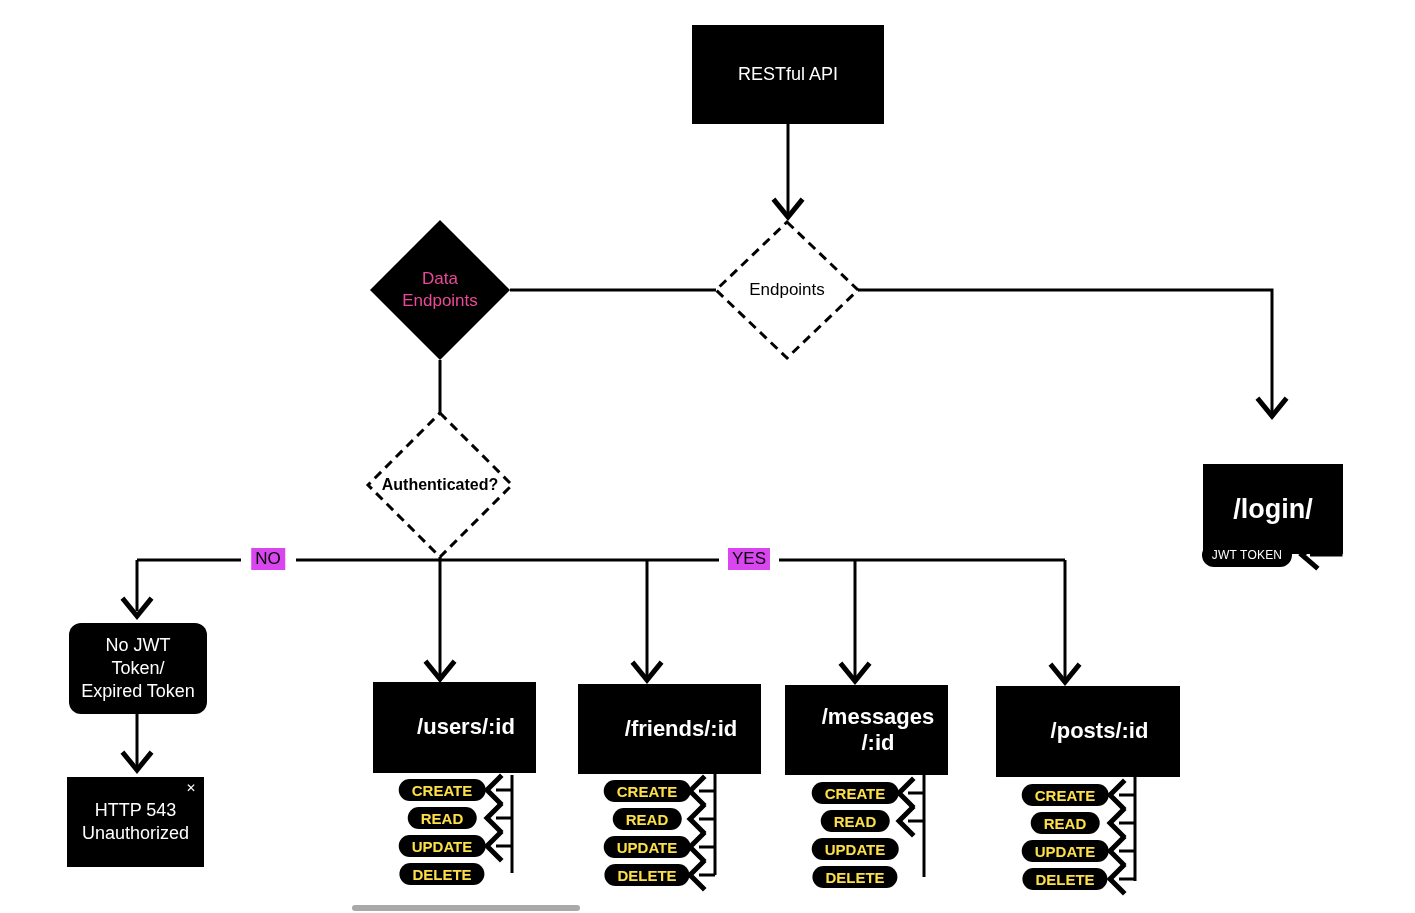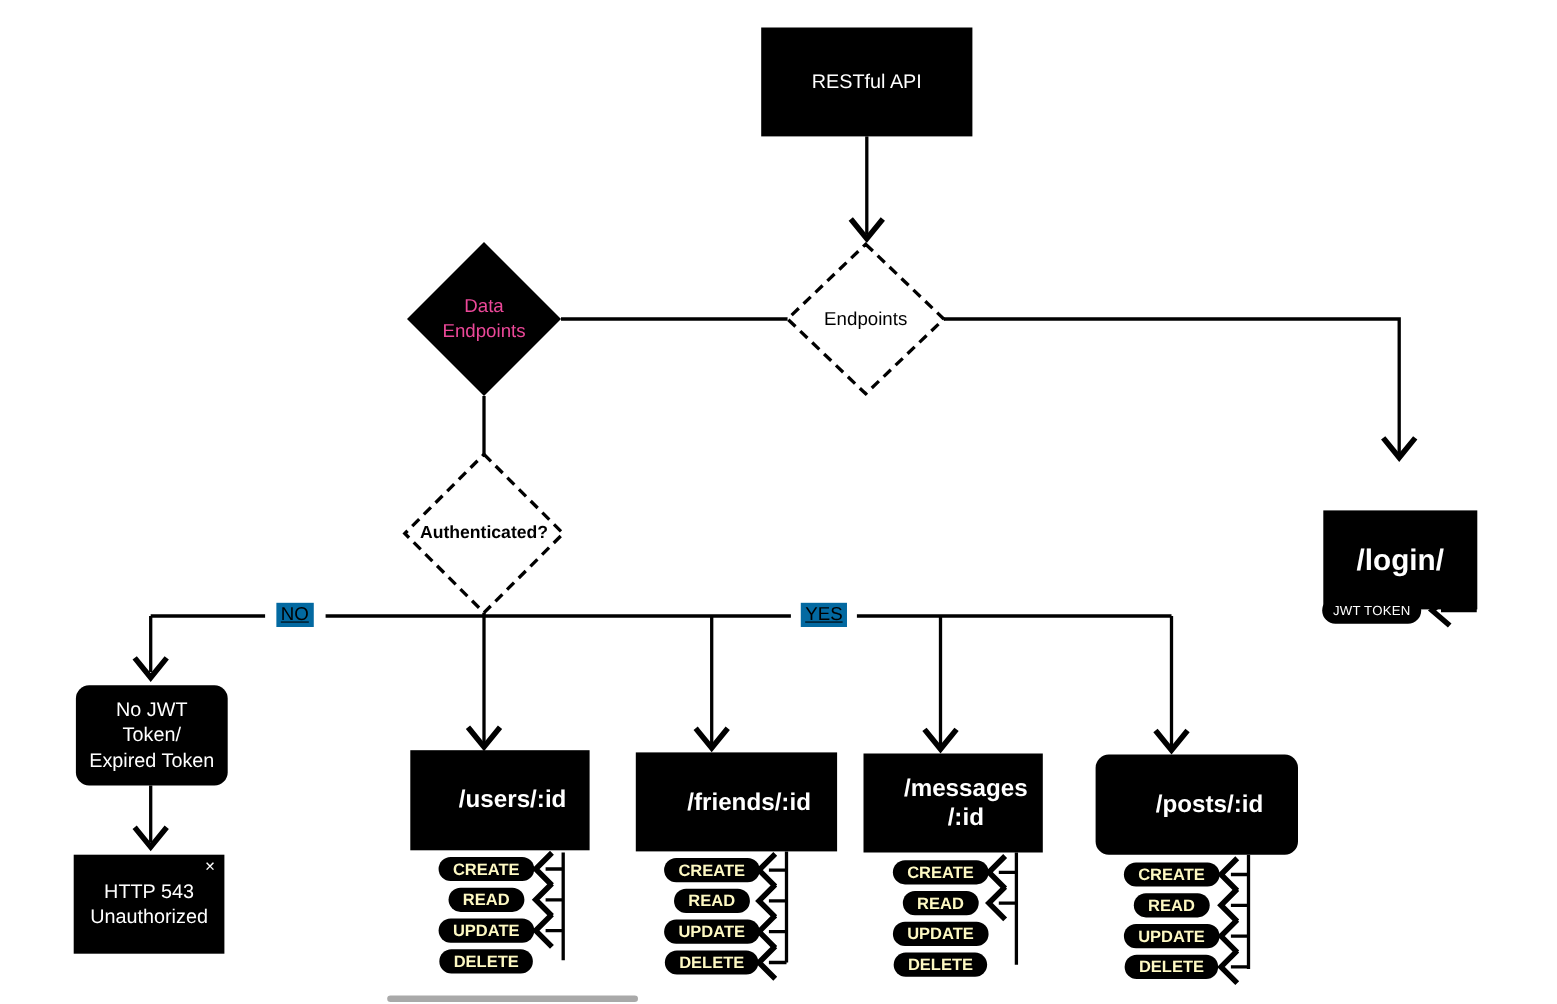--- a/index.html
+++ b/index.html
@@ -14,25 +14,25 @@
   }
   .plain{font-size:18px;line-height:1.26;font-weight:400;}
   .route{font-weight:bold;font-size:22px;line-height:1.2;padding-left:23px;}
   .login{font-weight:bold;font-size:27px;}
   .dlabel{
     position:absolute;display:flex;align-items:center;justify-content:center;text-align:center;
     white-space:pre-line;font-size:17px;line-height:1.3;
   }
   .dlabel.ondark{color:#ec4899;}
   .branch-label{
-    position:absolute;transform:translateX(-50%);font-size:17px;background:#0369a1;padding:0 4px;
-    height:22px;display:flex;align-items:center;text-decoration:underline;
+    position:absolute;transform:translateX(-50%);font-size:17px;background:#d946ef;padding:0 4px;
+    height:22px;display:flex;align-items:center;
   }
   .pill{
-    position:absolute;transform:translateX(-50%);background:#000;color:#fef9c3;font-weight:bold;
+    position:absolute;transform:translateX(-50%);background:#000;color:#fde047;font-weight:bold;
     font-size:15px;height:22px;padding:0 13px;border-radius:12px;display:flex;align-items:center;
     justify-content:center;white-space:nowrap;
   }
   .jwt-pill{
     position:absolute;left:1202px;top:543px;width:90px;height:24px;background:#000;color:#fff;
     font-weight:normal;font-size:12px;border-radius:13px;display:flex;align-items:center;justify-content:center;
     letter-spacing:0.2px;
   }
   .close-x{
     position:absolute;top:5px;right:8px;font-size:12px;font-weight:bold;line-height:1;pointer-events:auto;
@@ -144,21 +144,21 @@
   </div>
 
   <div class="box login" style="left:1203px;top:420px;width:140px;height:90px;margin-top:44px;">/login/</div>
 
   <div class="jwt-pill">JWT TOKEN</div>
 
   <div class="box route" style="left:373px;top:682px;width:140px;height:91px;">/users/:id</div>
   <div class="box route" style="left:578px;top:684px;width:160px;height:90px;">/friends/:id</div>
   <div class="box route" style="left:785px;top:685px;width:140px;height:90px;">/messages
 /:id</div>
-  <div class="box route" style="left:996px;top:686px;width:161px;height:91px;border-radius:12px;">/posts/:id</div>
+  <div class="box route" style="left:996px;top:686px;width:161px;height:91px;">/posts/:id</div>
 
   <div class="pill" style="left:442px;top:779px;">CREATE</div>
   <div class="pill" style="left:442px;top:807px;">READ</div>
   <div class="pill" style="left:442px;top:835px;">UPDATE</div>
   <div class="pill" style="left:442px;top:863px;">DELETE</div>
 
   <div class="pill" style="left:647px;top:780px;">CREATE</div>
   <div class="pill" style="left:647px;top:808px;">READ</div>
   <div class="pill" style="left:647px;top:836px;">UPDATE</div>
   <div class="pill" style="left:647px;top:864px;">DELETE</div>

